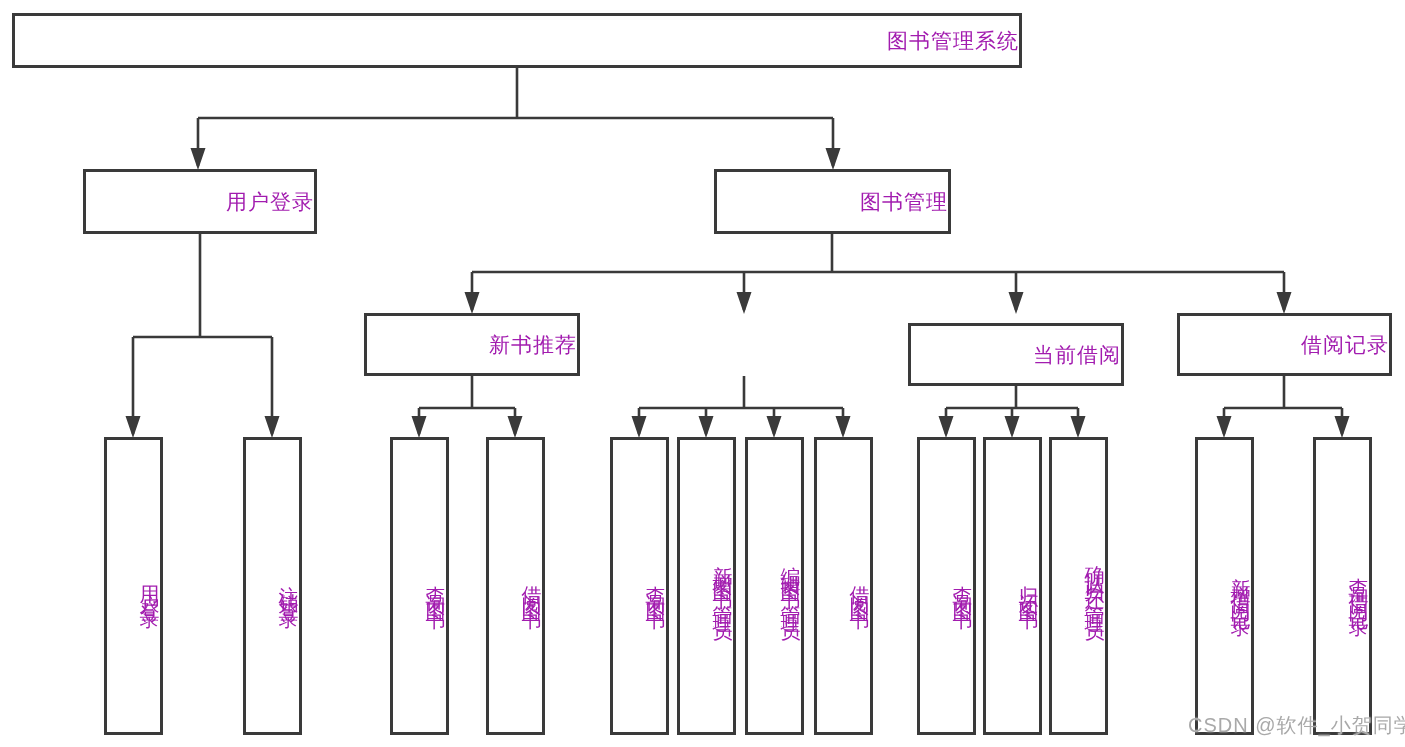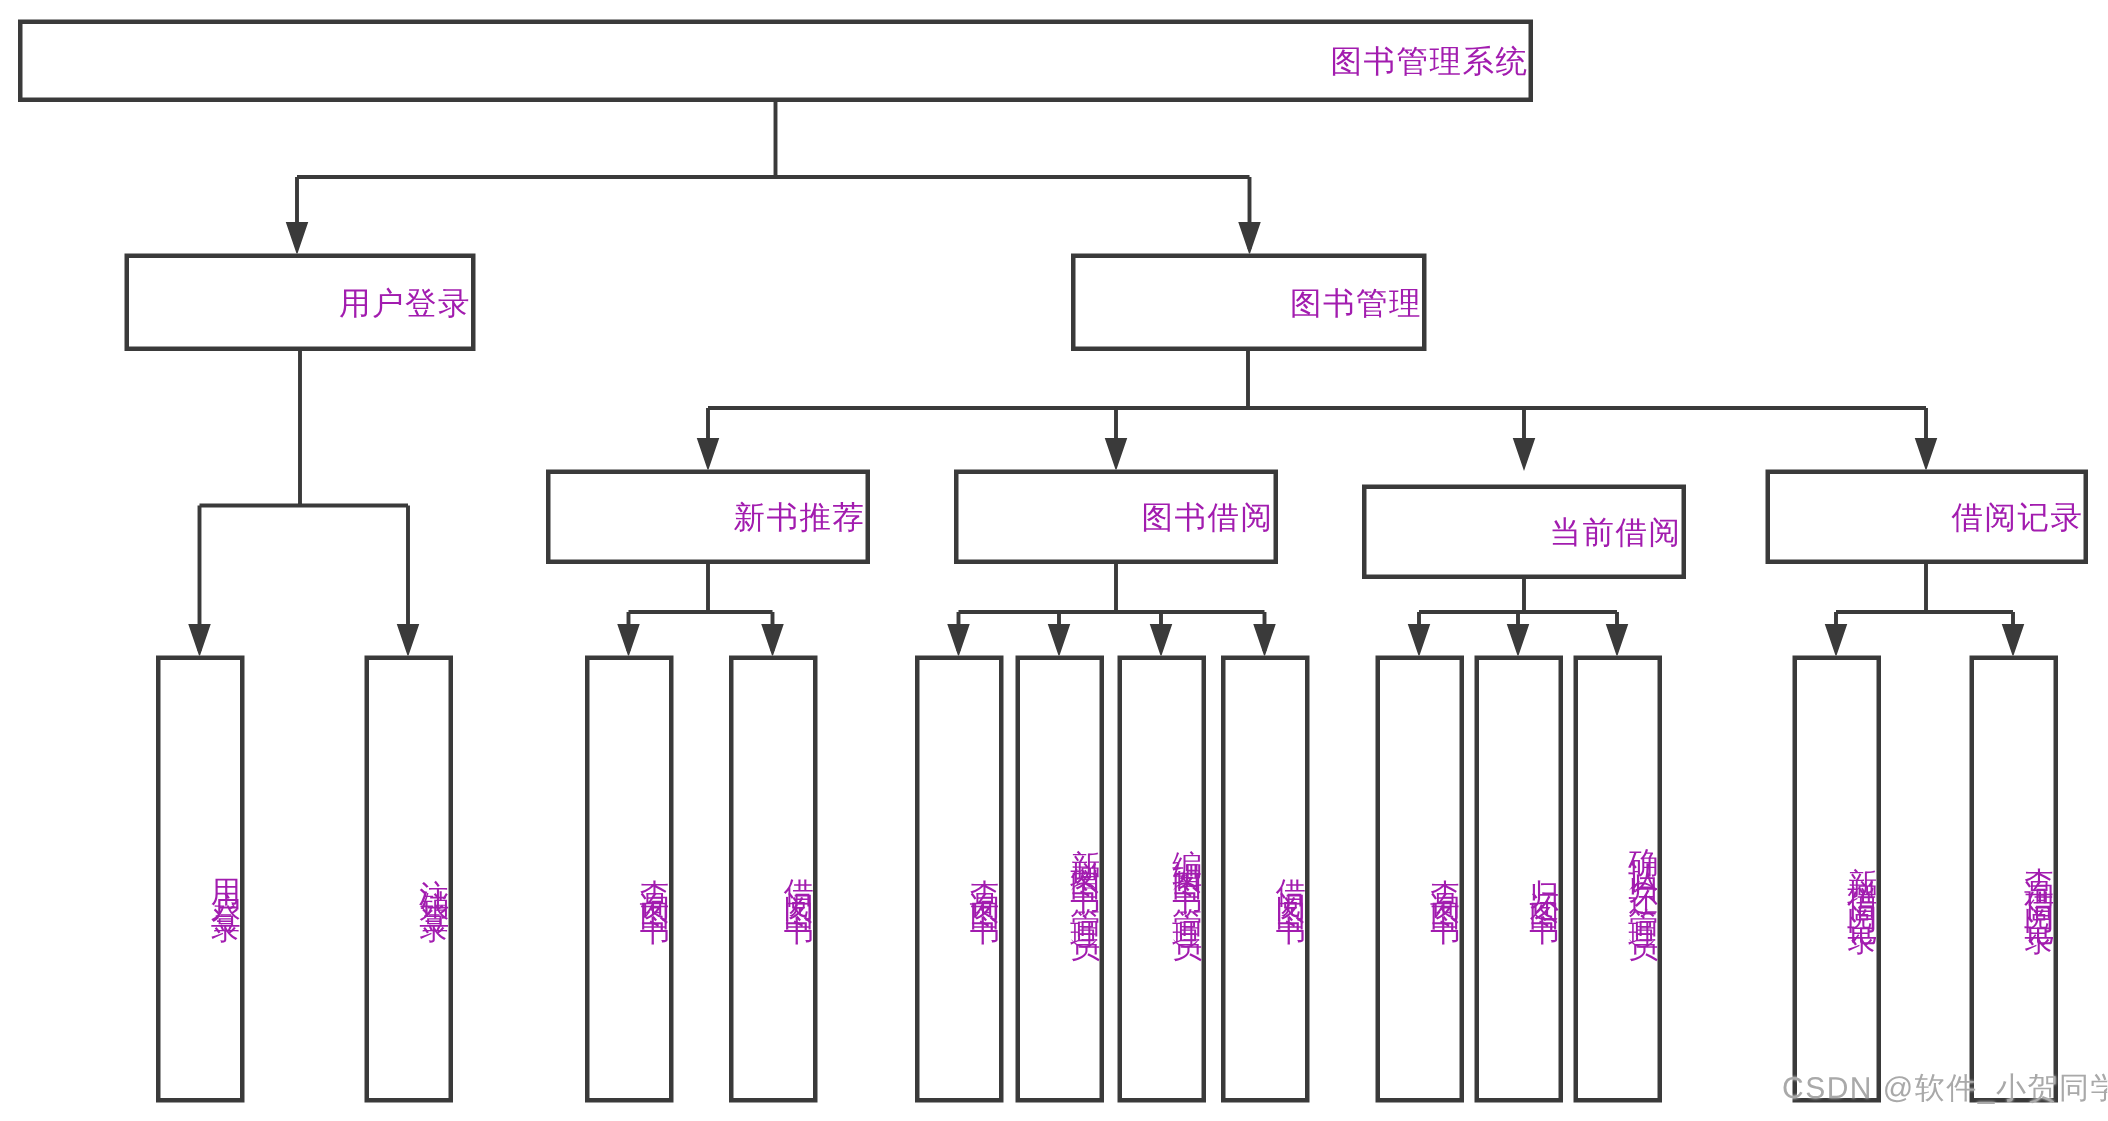--- a/index.html
+++ b/index.html
@@ -98,23 +98,20 @@
   <div class="node" style="left:83px;top:169px;width:234px;height:65px">
     <span>用户登录</span>
   </div>
   <div class="node" style="left:714px;top:169px;width:237px;height:65px">
     <span>图书管理</span>
   </div>
 
   <div class="node" style="left:364px;top:313px;width:216px;height:63px">
     <span>新书推荐</span>
   </div>
-  <div class="node" style="left:636px;top:313px;width:216px;height:63px">
-    <span>图书借阅</span>
-  </div>
   <div class="node" style="left:908px;top:323px;width:216px;height:63px">
     <span>当前借阅</span>
   </div>
   <div class="node" style="left:1177px;top:313px;width:215px;height:63px">
     <span>借阅记录</span>
   </div>
 
   <div class="node leaf" style="left:104px;top:437px;width:59px;height:298px">
     <span class="v-label">用户登录</span>
   </div>

